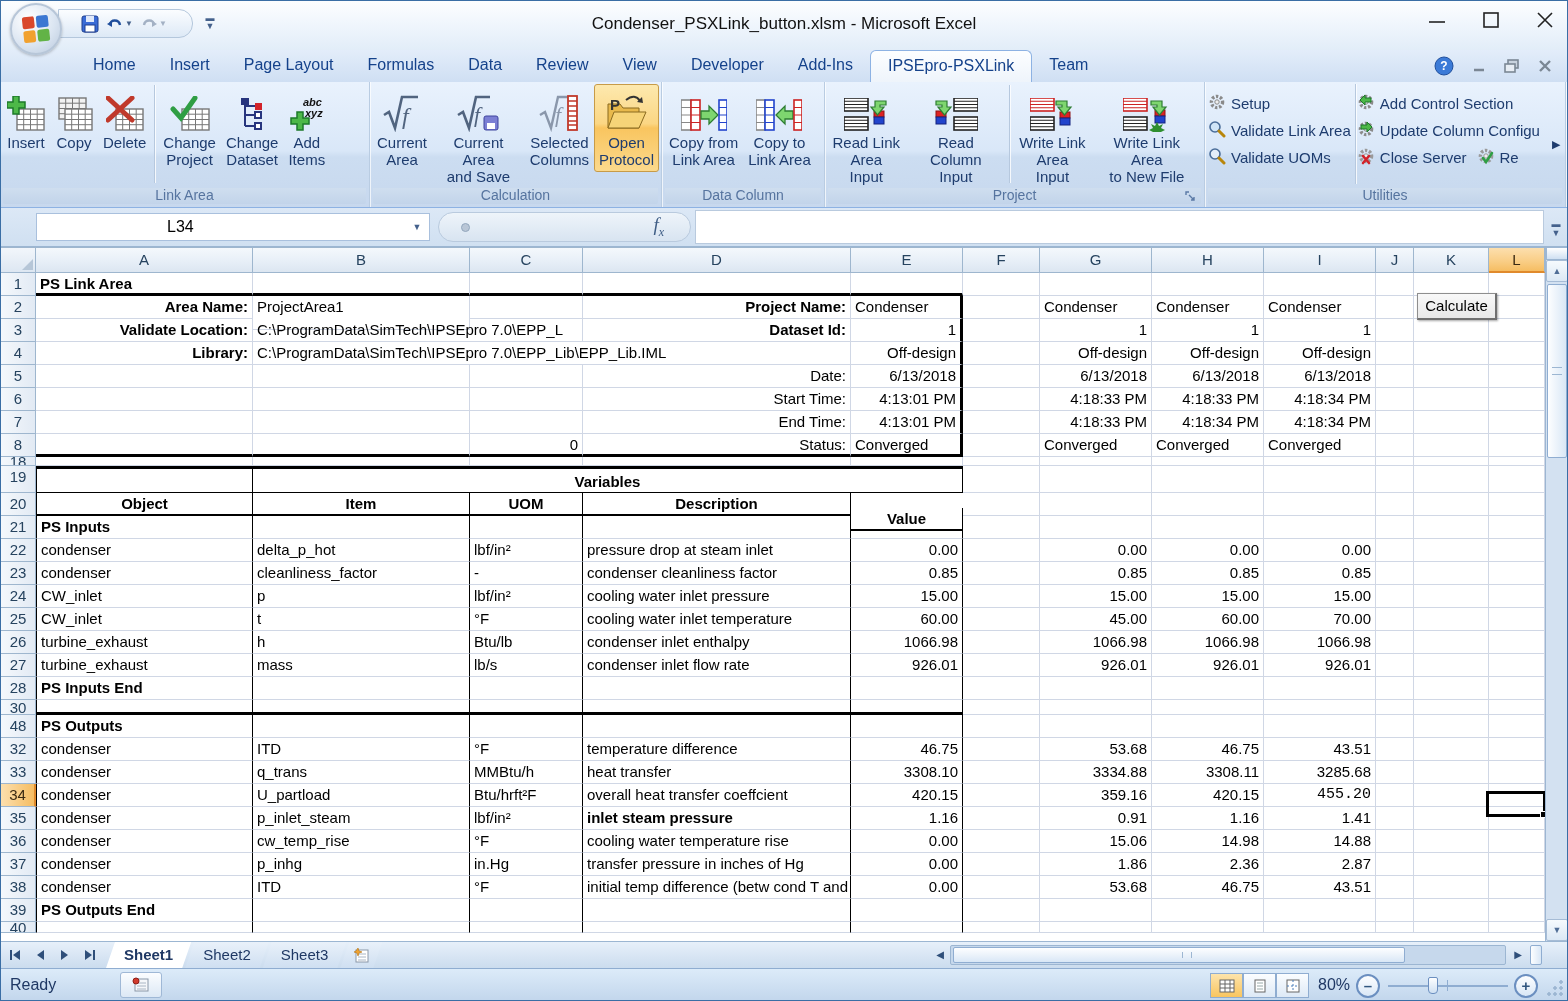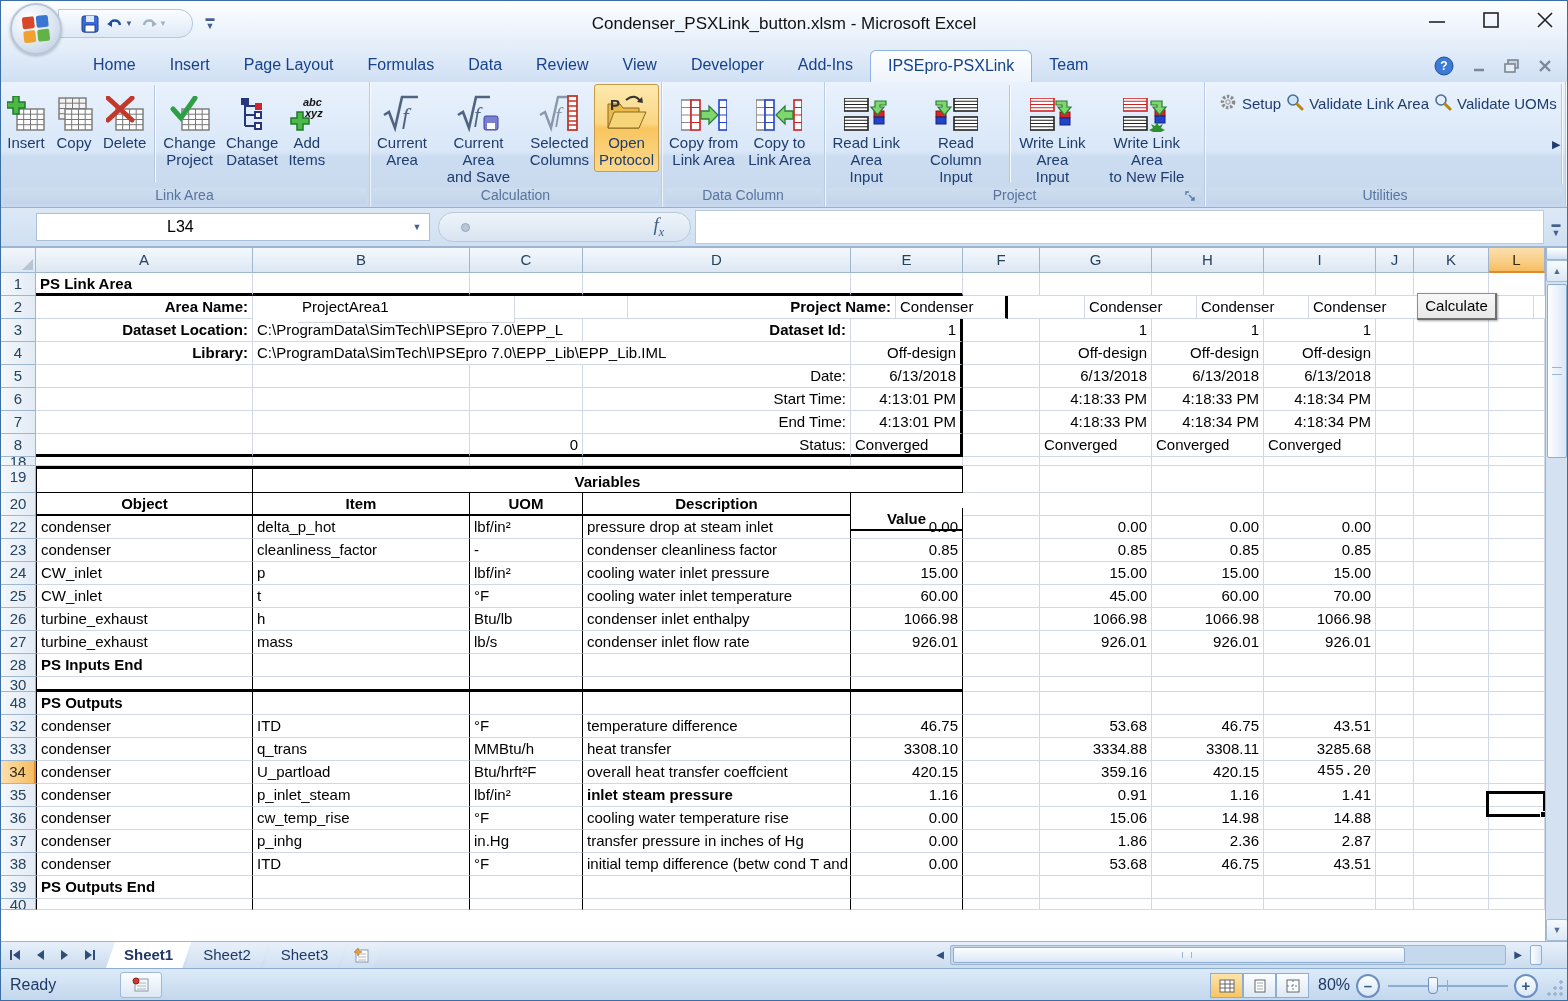--- a/index.html
+++ b/index.html
@@ -38,21 +38,21 @@
   .rgroup { position:relative; height:125px; flex:none; border-right:1px solid #b9cce2; box-shadow:1px 0 0 rgba(255,255,255,.7); padding:2px 2px 20px 2px; overflow:hidden; }
   .gbtns { display:flex; height:100px; align-items:flex-start; }
   .glabel { position:absolute; left:3px; right:3px; bottom:3px; height:16px; font-size:14px; color:#56749f; text-align:center;
     background:linear-gradient(#cfdeef,#c2d4ea); border-radius:0 0 2px 2px; line-height:15px; }
   .rbtn { display:flex; flex-direction:column; align-items:center; padding:3px 4px; border:1px solid transparent; border-radius:3px; }
   .rbtn .ic { height:46px; display:flex; align-items:flex-end; justify-content:center; padding-bottom:2px; }
   .rbtn .lb { font-size:15px; line-height:17px; color:#1e3c6e; text-align:center; white-space:pre-line; }
   .rbtn.sel { background:linear-gradient(#fde9ae,#fbd683 45%,#f9c55f 50%,#fbd98c); border:1px solid #c79b48; }
   .vsep { width:1px; align-self:center; height:98px; background:#b6c8de; box-shadow:1px 0 0 rgba(255,255,255,.8); margin:0 3px; flex:none; }
   .ucols { display:flex; height:100px; }
-  .ucol { display:flex; flex-direction:row; gap:5px; padding:8px 4px 0 12px; }
+  .ucol { display:flex; flex-direction:column; gap:5px; padding:8px 4px 0 1px; }
   .ucol.second { border-left:1px solid #b6c8de; box-shadow:inset 1px 0 0 rgba(255,255,255,.8); width:186px; overflow:hidden; }
   .urow { display:flex; gap:10px; }
   .ubtn { display:flex; align-items:center; gap:5px; font-size:15px; color:#1e3c6e; white-space:nowrap; height:22px; }
   .dlg-launch { position:absolute; right:5px; bottom:4px; width:14px; height:14px; }
   .ribbon-more { position:absolute; left:1552px; top:138px; color:#1e3c6e; font-size:11px; z-index:6; }
 
   
   .fband { position:absolute; left:0; top:208px; width:1568px; height:39px;
     background:linear-gradient(#dce8f6,#d0e0f1); border-bottom:1px solid #9cb6d2; }
   .namebox { position:absolute; left:36px; top:5px; width:394px; height:28px; background:#fff; border:1px solid #a9c0dd;
@@ -645,35 +645,35 @@
         <div class="cell al-l" style="width: 112px; height: 23px; line-height: 21px;"></div>
         <div class="cell al-l" style="width: 112px; height: 23px; line-height: 21px;"></div>
         <div class="cell al-l" style="width: 112px; height: 23px; line-height: 21px;"></div>
         <div class="cell al-l" style="width: 38px; height: 23px; line-height: 21px;"></div>
         <div class="cell al-l" style="width: 75px; height: 23px; line-height: 21px;"></div>
         <div class="cell al-l" style="width: 56px; height: 23px; line-height: 21px;"></div>
       </div>
       <div class="grow" style="height: 23px;">
         <div class="rhdr" style="height: 23px; line-height: 22px;">2</div>
         <div class="cell al-r bold" style="width: 217px; height: 23px; line-height: 21px;">Area Name:</div>
-        <div class="cell al-l" style="width: 217px; height: 27px; line-height: 21px; margin-left: 45px;">ProjectArea1</div>
+        <div class="cell al-l" style="width: 217px; height: 34px; line-height: 21px;">ProjectArea1</div>
         <div class="cell al-l" style="width: 113px; height: 23px; line-height: 21px;"></div>
         <div class="cell al-r bold" style="width: 268px; height: 23px; line-height: 21px;">Project Name:</div>
         <div class="cell al-l br3" style="width: 112px; height: 23px; line-height: 21px;">Condenser</div>
         <div class="cell al-l" style="width: 77px; height: 23px; line-height: 21px;"></div>
         <div class="cell al-l" style="width: 112px; height: 23px; line-height: 21px;">Condenser</div>
         <div class="cell al-l" style="width: 112px; height: 23px; line-height: 21px;">Condenser</div>
         <div class="cell al-l" style="width: 112px; height: 23px; line-height: 21px;">Condenser</div>
         <div class="cell al-l" style="width: 38px; height: 23px; line-height: 21px;"></div>
         <div class="cell al-l" style="width: 75px; height: 23px; line-height: 21px;"></div>
         <div class="cell al-l" style="width: 56px; height: 23px; line-height: 21px;"></div>
       </div>
       <div class="grow" style="height: 23px;">
         <div class="rhdr" style="height: 23px; line-height: 22px;">3</div>
-        <div class="cell al-r bold" style="width: 217px; height: 23px; line-height: 21px;">Dataset Location:</div>
+        <div class="cell al-r bold" style="width: 217px; height: 23px; line-height: 21px;">Validate Location:</div>
         <div class="cell al-l" style="width: 330px; height: 23px; line-height: 21px;">C:\ProgramData\SimTech\IPSEpro 7.0\EPP_L</div>
         <div class="cell al-r bold" style="width: 268px; height: 23px; line-height: 21px;">Dataset Id:</div>
         <div class="cell al-r br3" style="width: 112px; height: 23px; line-height: 21px;">1</div>
         <div class="cell al-l" style="width: 77px; height: 23px; line-height: 21px;"></div>
         <div class="cell al-r" style="width: 112px; height: 23px; line-height: 21px;">1</div>
         <div class="cell al-r" style="width: 112px; height: 23px; line-height: 21px;">1</div>
         <div class="cell al-r" style="width: 112px; height: 23px; line-height: 21px;">1</div>
         <div class="cell al-l" style="width: 38px; height: 23px; line-height: 21px;"></div>
         <div class="cell al-l" style="width: 75px; height: 23px; line-height: 21px;"></div>
         <div class="cell al-l" style="width: 56px; height: 23px; line-height: 21px;"></div>
@@ -787,20 +787,35 @@
         <div class="cell al-c bold bkr bb2k" style="width: 112px; height: 23px; line-height: 21px; margin-top: 15px;">Value</div>
         <div class="cell al-l" style="width: 77px; height: 23px; line-height: 21px;"></div>
         <div class="cell al-l" style="width: 112px; height: 23px; line-height: 21px;"></div>
         <div class="cell al-l" style="width: 112px; height: 23px; line-height: 21px;"></div>
         <div class="cell al-l" style="width: 112px; height: 23px; line-height: 21px;"></div>
         <div class="cell al-l" style="width: 38px; height: 23px; line-height: 21px;"></div>
         <div class="cell al-l" style="width: 75px; height: 23px; line-height: 21px;"></div>
         <div class="cell al-l" style="width: 56px; height: 23px; line-height: 21px;"></div>
       </div>
       <div class="grow" style="height: 23px;">
+        <div class="rhdr" style="height: 23px; line-height: 22px;">21</div>
+        <div class="cell al-l bold bkr bkl" style="width: 217px; height: 23px; line-height: 21px;">PS Inputs</div>
+        <div class="cell al-l bkr" style="width: 217px; height: 23px; line-height: 21px;"></div>
+        <div class="cell al-l bkr" style="width: 113px; height: 23px; line-height: 21px;"></div>
+        <div class="cell al-l bkr" style="width: 268px; height: 23px; line-height: 21px;"></div>
+        <div class="cell al-l bkr" style="width: 112px; height: 23px; line-height: 21px;"></div>
+        <div class="cell al-l" style="width: 77px; height: 23px; line-height: 21px;"></div>
+        <div class="cell al-l" style="width: 112px; height: 23px; line-height: 21px;"></div>
+        <div class="cell al-l" style="width: 112px; height: 23px; line-height: 21px;"></div>
+        <div class="cell al-l" style="width: 112px; height: 23px; line-height: 21px;"></div>
+        <div class="cell al-l" style="width: 38px; height: 23px; line-height: 21px;"></div>
+        <div class="cell al-l" style="width: 75px; height: 23px; line-height: 21px;"></div>
+        <div class="cell al-l" style="width: 56px; height: 23px; line-height: 21px;"></div>
+      </div>
+      <div class="grow" style="height: 23px;">
         <div class="rhdr" style="height: 23px; line-height: 22px;">22</div>
         <div class="cell al-l bkr bkl" style="width: 217px; height: 23px; line-height: 21px;">condenser</div>
         <div class="cell al-l bkr" style="width: 217px; height: 23px; line-height: 21px;">delta_p_hot</div>
         <div class="cell al-l bkr" style="width: 113px; height: 23px; line-height: 21px;">lbf/in²</div>
         <div class="cell al-l bkr" style="width: 268px; height: 23px; line-height: 21px;">pressure drop at steam inlet</div>
         <div class="cell al-r bkr" style="width: 112px; height: 23px; line-height: 21px;">0.00</div>
         <div class="cell al-l" style="width: 77px; height: 23px; line-height: 21px;"></div>
         <div class="cell al-r" style="width: 112px; height: 23px; line-height: 21px;">0.00</div>
         <div class="cell al-r" style="width: 112px; height: 23px; line-height: 21px;">0.00</div>
         <div class="cell al-r" style="width: 112px; height: 23px; line-height: 21px;">0.00</div>

